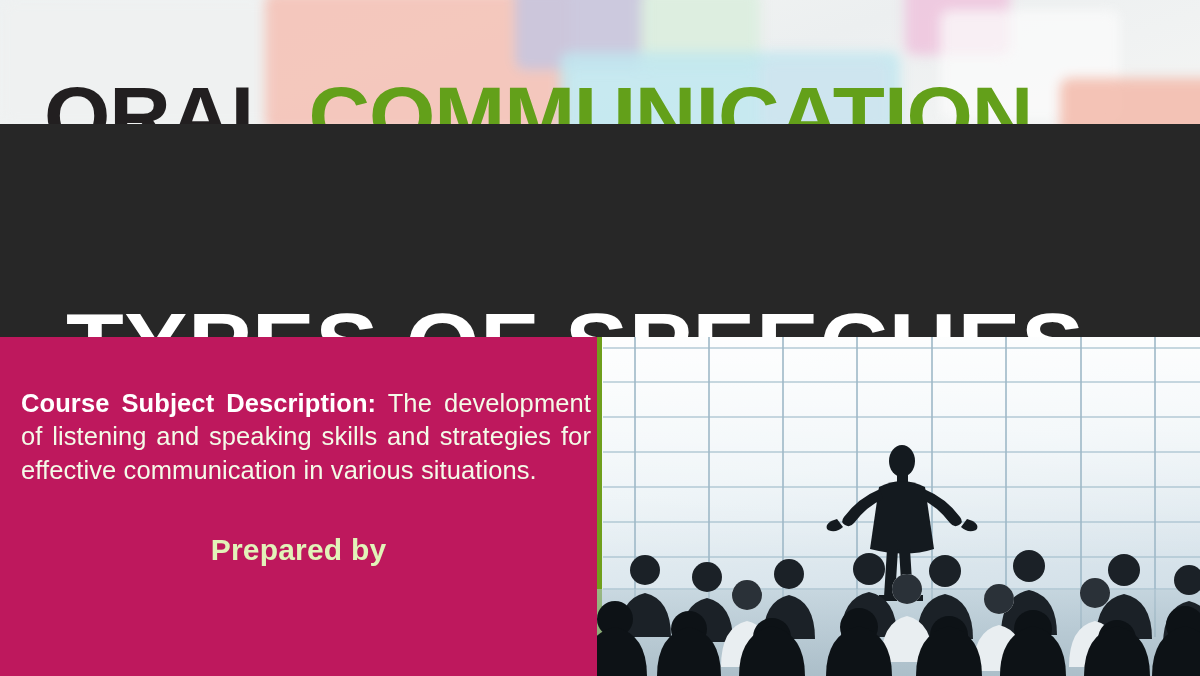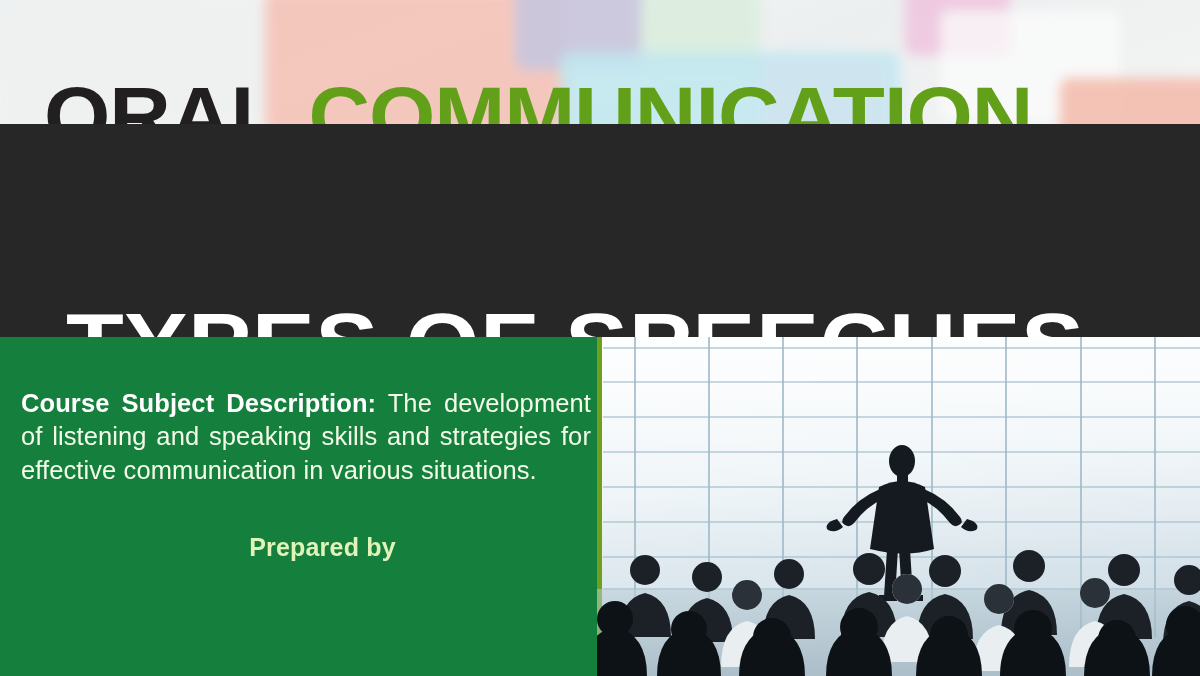--- a/index.html
+++ b/index.html
@@ -85,21 +85,21 @@
     transform: scaleX(1.10);
     transform-origin: left center;
   }
 
   
   .green-panel {
     position: absolute;
     left: 0; top: 337px;
     width: 597px;
     height: 339px;
-    background: #15803d;
+    background: #be185d;
     text-decoration: underline;
   }
   .desc {
     position: absolute;
     left: 21px;
     top: 24px;
     width: 570px;
     color: #f4fbe8;
     font-size: 25.5px;
     line-height: 1.33;
@@ -110,23 +110,22 @@
   .desc b { font-weight: 700; color: #ffffff; }
 
   .prepared-by {
     position: absolute;
     left: 0;
     top: 196px;
     width: 597px;
     text-align: center;
     color: #e2f3b9;
     font-weight: 700;
-    font-size: 25px;
+    font-size: 30px;
     letter-spacing: 0.2px;
-    padding-left: 24px;
   }
   .name-box {
     position: absolute;
     left: 140px;
     top: 239px;
     width: 322px;
     height: 57px;
     background: #262626;
     display: flex;
     align-items: center;

